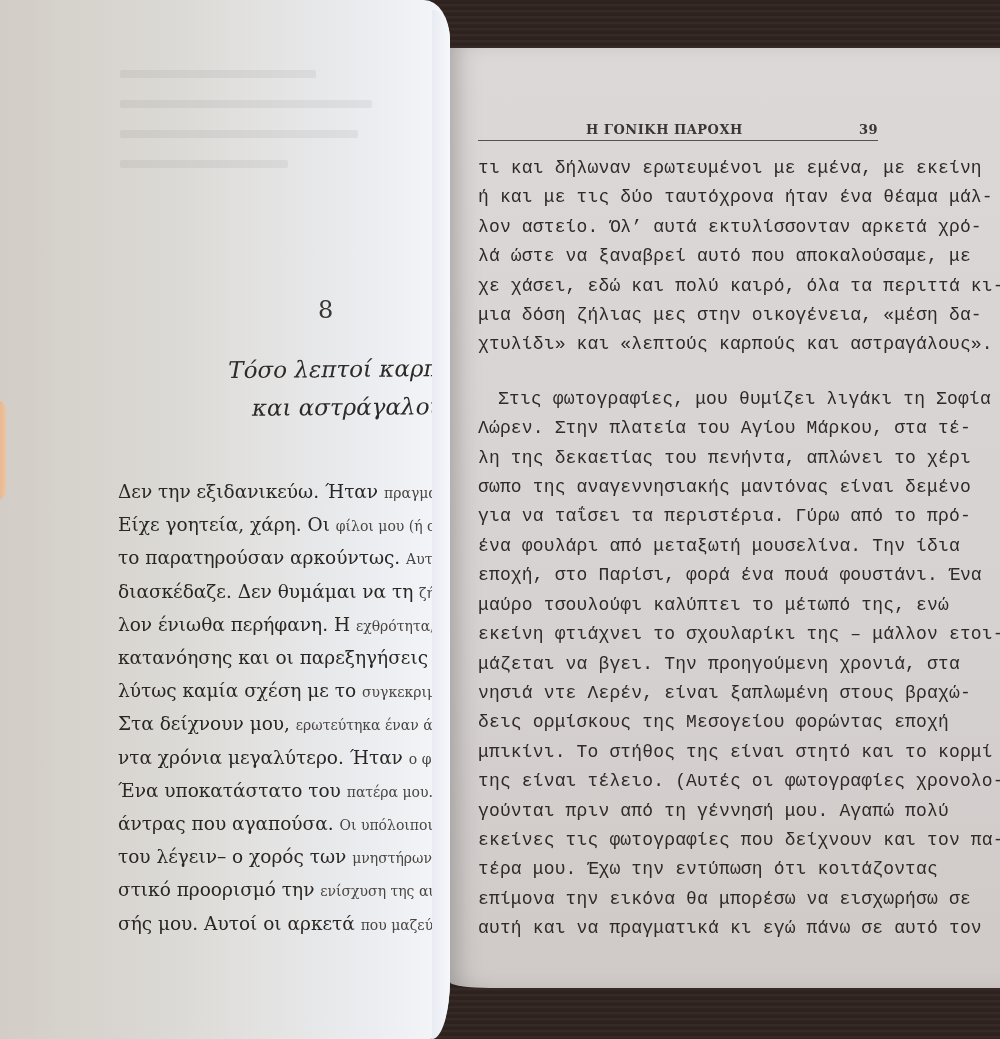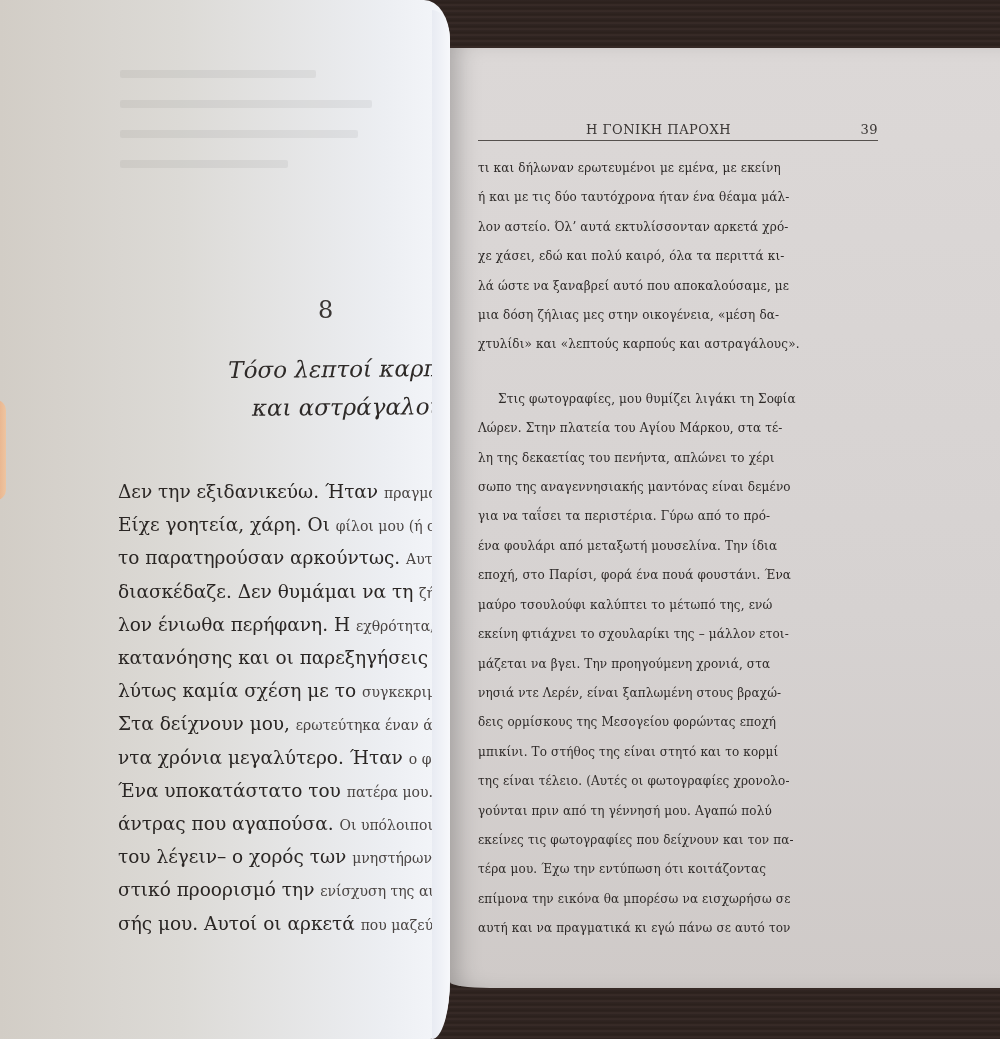--- a/index.html
+++ b/index.html
@@ -27,31 +27,32 @@
     }
     .finger {
       position: absolute; left: -8px; top: 400px; width: 14px; height: 100px;
       border-radius: 0 10px 10px 0;
       background: linear-gradient(90deg, #e8a070, #f3c39a);
       opacity: 0.85;
     }
     .running-head {
       position: absolute; left: 478px; top: 122px; width: 400px;
       display: flex; justify-content: space-between; align-items: flex-end;
-      font-size: 13px; color: #3a3634; letter-spacing: 0.5px;
+      font-size: 13px; color: #3a3634; letter-spacing: 0.5px; font-weight: bold;
     }
     .running-head .title { margin-left: 108px; }
     .head-rule {
       position: absolute; left: 478px; top: 140px; width: 400px; height: 1px;
       background: #55504d;
     }
     .body-right {
       position: absolute; left: 478px; top: 154px; width: 400px;
-      font-size: 12px; line-height: 29.4px; color: #2e2a28;
+      font-size: 18px; line-height: 29.4px; color: #2e2a28;
       letter-spacing: 0.15px;
+      font-family: Liberation Mono, monospace;
     }
     .body-right .line, .body-left .line { white-space: nowrap; display: block; }
     .body-right .indent { padding-left: 20px; margin-top: 25px; }
     .chapter-num {
       position: absolute; left: 318px; top: 296px;
       font-size: 24px; color: #3a3634;
     }
     .chapter-title {
       position: absolute; left: 225px; top: 350px; width: 240px; text-align: center;
       font-style: italic; font-size: 23px; line-height: 38px; color: #2e2a28;
@@ -107,22 +108,22 @@
 <div class="running-head">
   <span class="title">Η ΓΟΝΙΚΗ ΠΑΡΟΧΗ</span>
   <span>39</span>
 </div>
 <div class="head-rule"></div>
 
 <div class="body-right">
   <span class="line">τι και δήλωναν ερωτευμένοι με εμένα, με εκείνη</span>
   <span class="line">ή και με τις δύο ταυτόχρονα ήταν ένα θέαμα μάλ-</span>
   <span class="line">λον αστείο. Όλ’ αυτά εκτυλίσσονταν αρκετά χρό-</span>
+  <span class="line">λά ώστε να ξαναβρεί αυτό που αποκαλούσαμε, με</span>
   <span class="line">χε χάσει, εδώ και πολύ καιρό, όλα τα περιττά κι-</span>
-  <span class="line">λά ώστε να ξαναβρεί αυτό που αποκαλούσαμε, με</span>
   <span class="line">μια δόση ζήλιας μες στην οικογένεια, «μέση δα-</span>
   <span class="line">χτυλίδι» και «λεπτούς καρπούς και αστραγάλους».</span>
   <span class="line indent">Στις φωτογραφίες, μου θυμίζει λιγάκι τη Σοφία</span>
   <span class="line">Λώρεν. Στην πλατεία του Αγίου Μάρκου, στα τέ-</span>
   <span class="line">λη της δεκαετίας του πενήντα, απλώνει το χέρι</span>
   <span class="line">σωπο της αναγεννησιακής μαντόνας είναι δεμένο</span>
   <span class="line">για να ταΐσει τα περιστέρια. Γύρω από το πρό-</span>
   <span class="line">ένα φουλάρι από μεταξωτή μουσελίνα. Την ίδια</span>
   <span class="line">εποχή, στο Παρίσι, φορά ένα πουά φουστάνι. Ένα</span>
   <span class="line">μαύρο τσουλούφι καλύπτει το μέτωπό της, ενώ</span>

